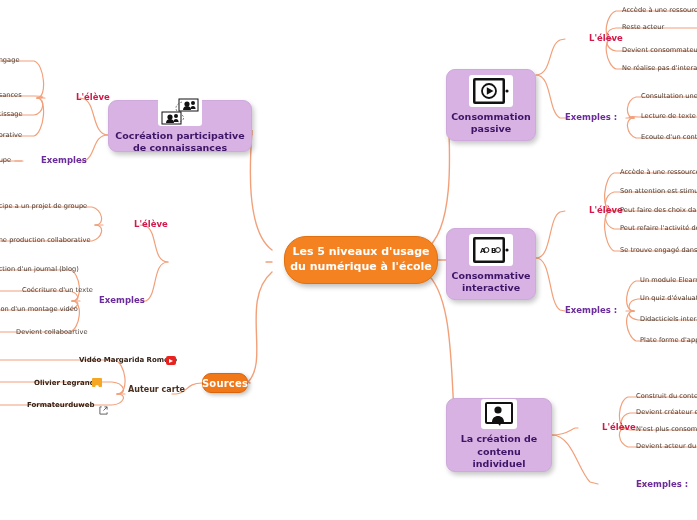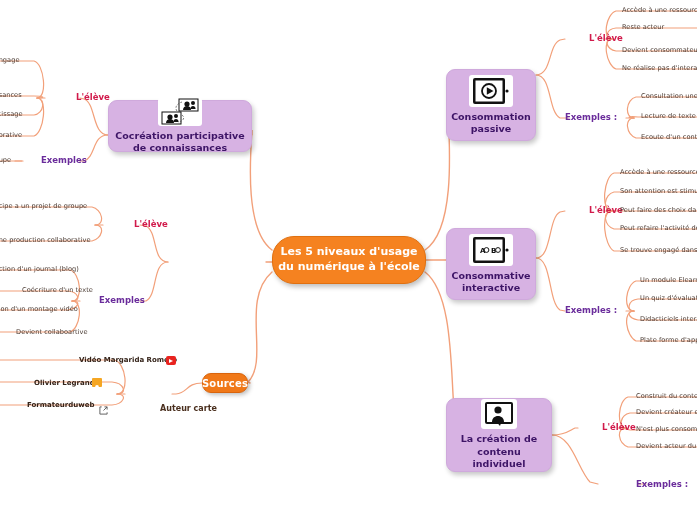--- a/index.html
+++ b/index.html
@@ -150,21 +150,21 @@
 
     <g fill="none" stroke="#F2A07A" stroke-width="1.2" stroke-linecap="round">
       <path d="M202 383 C186 383 188 393 176 394 L172 394"></path>
       <path d="M125 394 L117 394"></path>
       <path d="M117 394 C130 394 126 362 114 360 L0 360"></path>
       <path d="M117 394 C128 394 124 383 112 382 L0 382"></path>
       <path d="M117 394 C128 394 124 404 112 405 L0 405"></path>
     </g>
   </svg>
 
-  <div class="node central" style="left:272px;top:236px;width:154px;height:48px;">
+  <div class="node central" style="left:284px;top:236px;width:154px;height:48px;">
     <span>Les 5 niveaux d'usage du numérique à l'école</span>
   </div>
 
   <div class="node branch" style="left:108px;top:100px;width:144px;height:52px;">
     <span class="tablet">
       <svg width="40" height="28" viewBox="0 0 40 28">
         <g fill="#111">
           <rect x="19" y="1" width="19" height="12" fill="#fff" stroke="#111" stroke-width="1"></rect>
           <circle cx="27" cy="6" r="2.6"></circle>
             <path d="M23 12c0-2.6 1.8-4 4-4s4 1.4 4 4z"></path>
@@ -239,21 +239,21 @@
 
   <div class="lbl lbl-eleve" style="left:576px;top:422px;">L'élève</div>
   <div class="lbl lbl-ex" style="left:636px;top:479px;">Exemples :</div>
 
   <div class="lbl lbl-eleve" style="left:50px;top:92px;">L'élève</div>
   <div class="lbl lbl-ex" style="left:41px;top:155px;">Exemples</div>
 
   <div class="lbl lbl-eleve" style="left:108px;top:219px;">L'élève</div>
   <div class="lbl lbl-ex" style="left:99px;top:295px;">Exemples</div>
 
-  <div class="lbl lbl-auteur" style="left:128px;top:404px;margin-left:32px;">Auteur carte</div>
+  <div class="lbl lbl-auteur" style="left:128px;top:385px;">Auteur carte</div>
 
   <div class="leaf leaf-r" style="left:622px;top:6px;">Accède à une ressource n…</div>
   <div class="leaf leaf-r" style="left:622px;top:23px;">Reste acteur</div>
   <div class="leaf leaf-r" style="left:622px;top:46px;">Devient consommateur d…</div>
   <div class="leaf leaf-r" style="left:622px;top:64px;">Ne réalise pas d'interactio…</div>
 
   <div class="leaf leaf-r" style="left:641px;top:92px;">Consultation une vid…</div>
   <div class="leaf leaf-r" style="left:641px;top:112px;">Lecture de texte nu…</div>
   <div class="leaf leaf-r" style="left:641px;top:133px;">Ecoute d'un contenu…</div>
 

